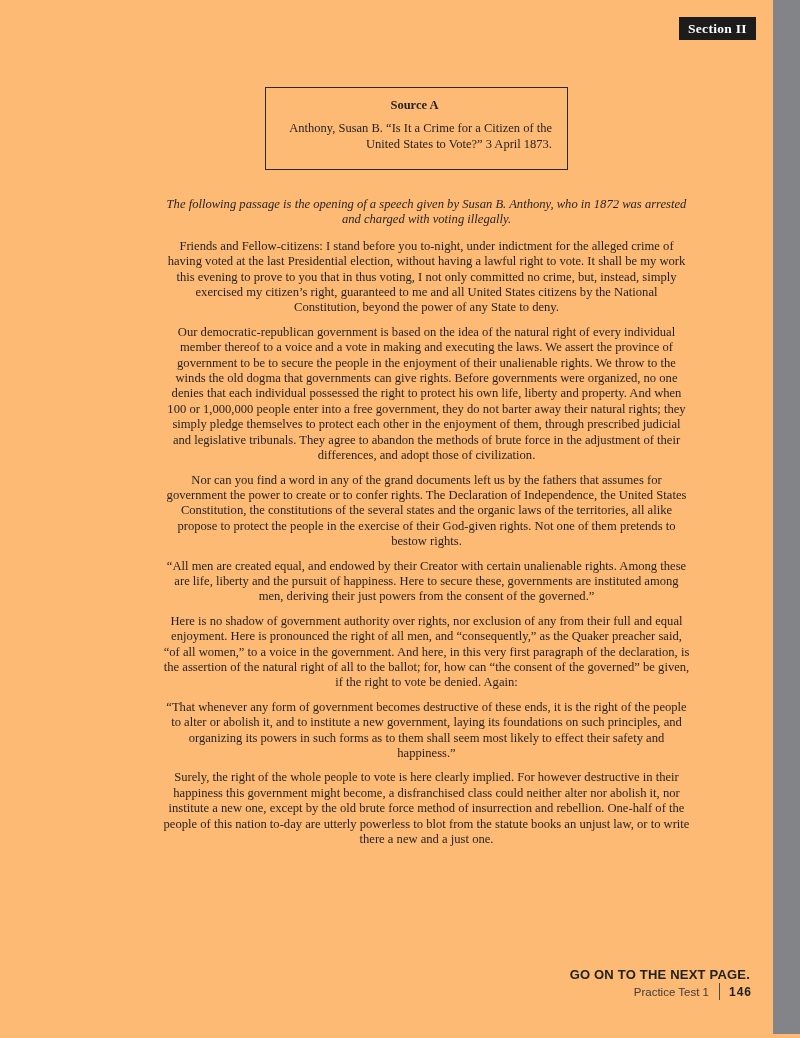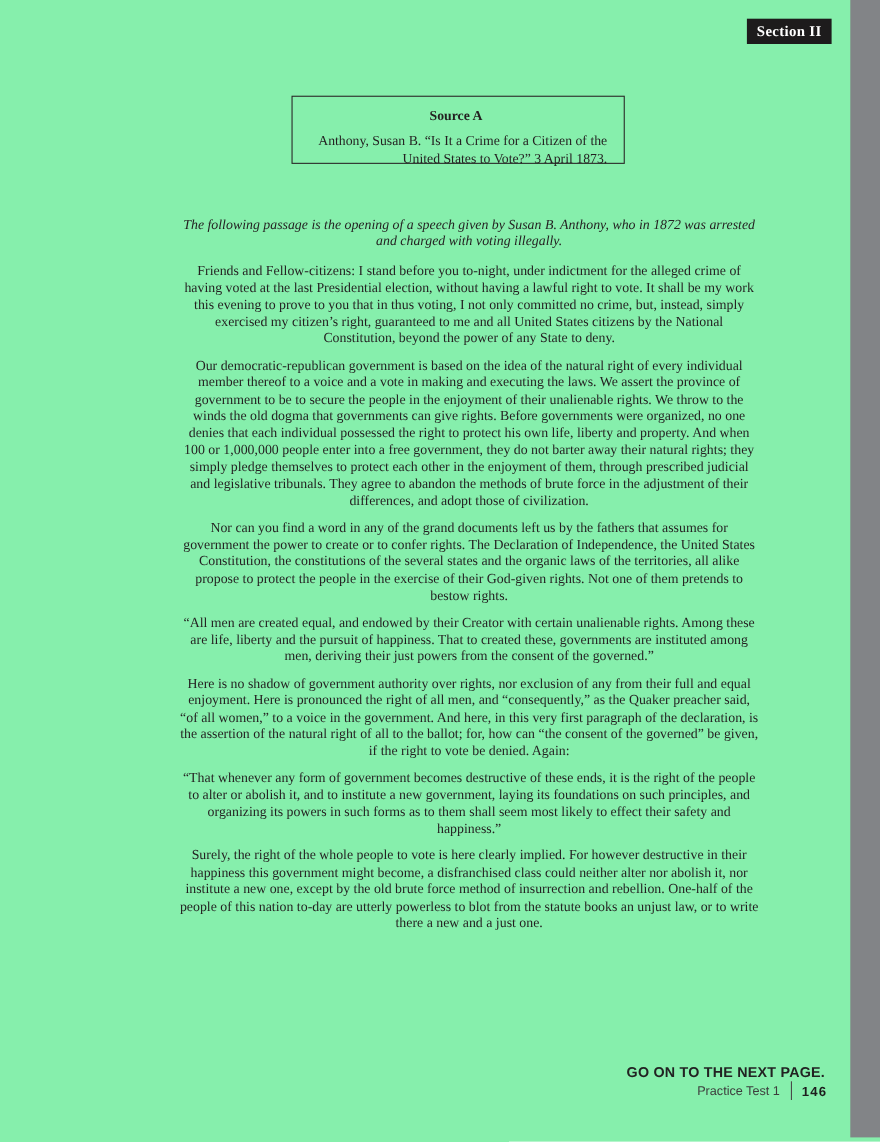--- a/index.html
+++ b/index.html
@@ -3,21 +3,21 @@
 <meta charset="utf-8">
 <style>
   * { margin: 0; padding: 0; box-sizing: border-box; }
   html, body { background: #ffffff; }
   body { font-family: "Liberation Serif", serif; }
 
   .page {
     position: relative;
     width: 800px;
     height: 1038px;
-    background: #86efac;
+    background: #fdba74;
     overflow: hidden;
     color: #231f20;
   }
 
   .edge-strip {
     position: absolute;
     top: 0;
     right: 0;
     width: 27px;
     height: 1034px;
@@ -36,21 +36,21 @@
     line-height: 1;
     padding: 4.5px 9px 5px 9px;
     letter-spacing: 0.3px;
   }
 
   .source-box {
     position: absolute;
     left: 265px;
     top: 87px;
     width: 303px;
-    height: 62px;
+    height: 83px;
     border: 1px solid #2b2829;
     padding: 9px 14px 8px 10px;
     font-size: 12.5px;
     line-height: 16px;
   }
   .source-box .source-title {
     text-align: center;
     font-weight: bold;
     margin-bottom: 7px;
     font-size: 12.5px;
@@ -125,21 +125,21 @@
   <div class="source-box">
     <div class="source-title">Source A</div>
     <div class="source-citation">Anthony, Susan B. “Is It a Crime for a Citizen of the United States to Vote?” 3 April 1873.</div>
   </div>
 
   <div class="content">
     <p class="intro">The following passage is the opening of a speech given by Susan B. Anthony, who in 1872 was arrested and charged with voting illegally.</p>
     <p class="passage">Friends and Fellow-citizens: I stand before you to-night, under indictment for the alleged crime of having voted at the last Presidential election, without having a lawful right to vote. It shall be my work this evening to prove to you that in thus voting, I not only committed no crime, but, instead, simply exercised my citizen’s right, guaranteed to me and all United States citizens by the National Constitution, beyond the power of any State to deny.</p>
     <p class="passage">Our democratic-republican government is based on the idea of the natural right of every individual member thereof to a voice and a vote in making and executing the laws. We assert the province of government to be to secure the people in the enjoyment of their unalienable rights. We throw to the winds the old dogma that governments can give rights. Before governments were organized, no one denies that each individual possessed the right to protect his own life, liberty and property. And when 100 or 1,000,000 people enter into a free government, they do not barter away their natural rights; they simply pledge themselves to protect each other in the enjoyment of them, through prescribed judicial and legislative tribunals. They agree to abandon the methods of brute force in the adjustment of their differences, and adopt those of civilization.</p>
     <p class="passage">Nor can you find a word in any of the grand documents left us by the fathers that assumes for government the power to create or to confer rights. The Declaration of Independence, the United States Constitution, the constitutions of the several states and the organic laws of the territories, all alike propose to protect the people in the exercise of their God-given rights. Not one of them pretends to bestow rights.</p>
-    <p class="passage">“All men are created equal, and endowed by their Creator with certain unalienable rights. Among these are life, liberty and the pursuit of happiness. That to created these, governments are instituted among men, deriving their just powers from the consent of the governed.”</p>
+    <p class="passage">“All men are created equal, and endowed by their Creator with certain unalienable rights. Among these are life, liberty and the pursuit of happiness. Here to secure these, governments are instituted among men, deriving their just powers from the consent of the governed.”</p>
     <p class="passage">Here is no shadow of government authority over rights, nor exclusion of any from their full and equal enjoyment. Here is pronounced the right of all men, and “consequently,” as the Quaker preacher said, “of all women,” to a voice in the government. And here, in this very first paragraph of the declaration, is the assertion of the natural right of all to the ballot; for, how can “the consent of the governed” be given, if the right to vote be denied. Again:</p>
     <p class="passage">“That whenever any form of government becomes destructive of these ends, it is the right of the people to alter or abolish it, and to institute a new government, laying its foundations on such principles, and organizing its powers in such forms as to them shall seem most likely to effect their safety and happiness.”</p>
     <p class="passage">Surely, the right of the whole people to vote is here clearly implied. For however destructive in their happiness this government might become, a disfranchised class could neither alter nor abolish it, nor institute a new one, except by the old brute force method of insurrection and rebellion. One-half of the people of this nation to-day are utterly powerless to blot from the statute books an unjust law, or to write there a new and a just one.</p>
   </div>
 
   <div class="go-on">GO ON TO THE NEXT PAGE.</div>
 
   <div class="page-footer">
     <span class="footer-testname">Practice Test 1</span>
     <span class="footer-divider"></span>

